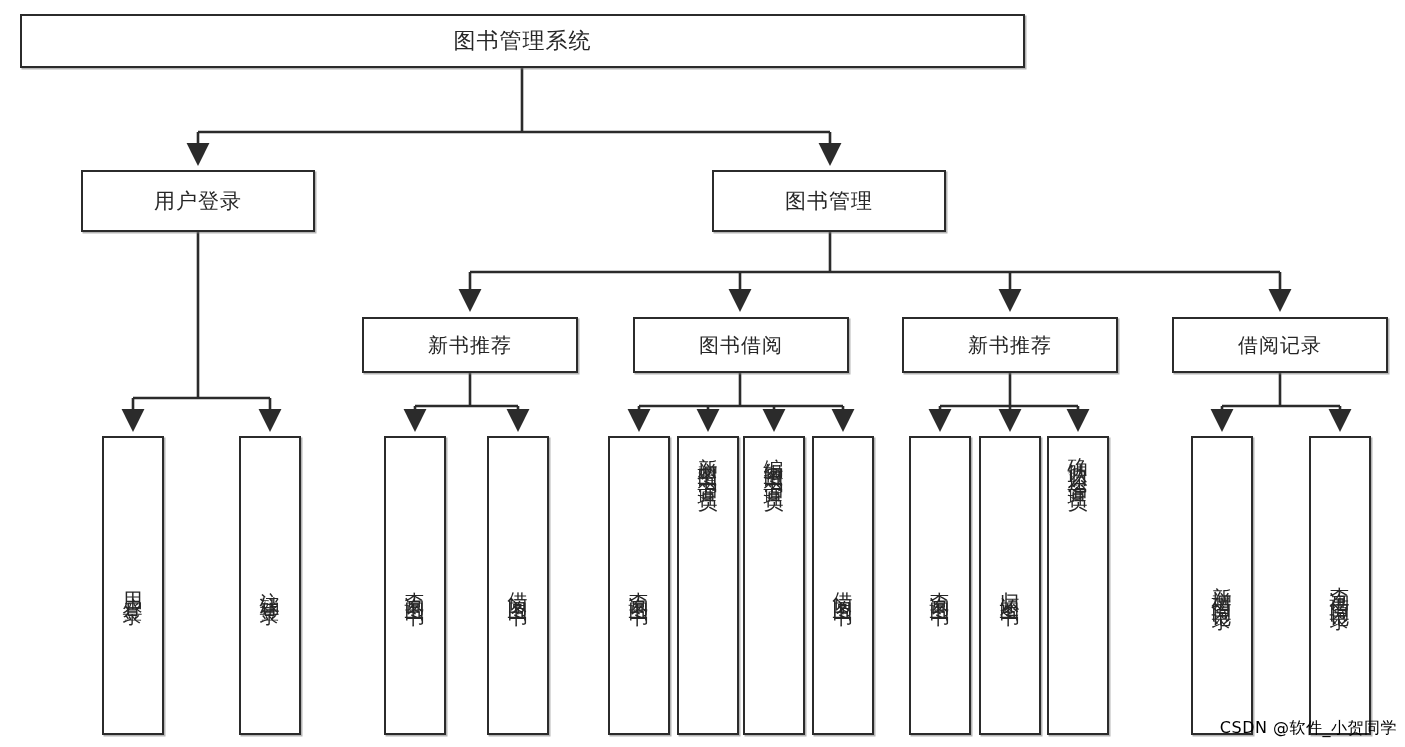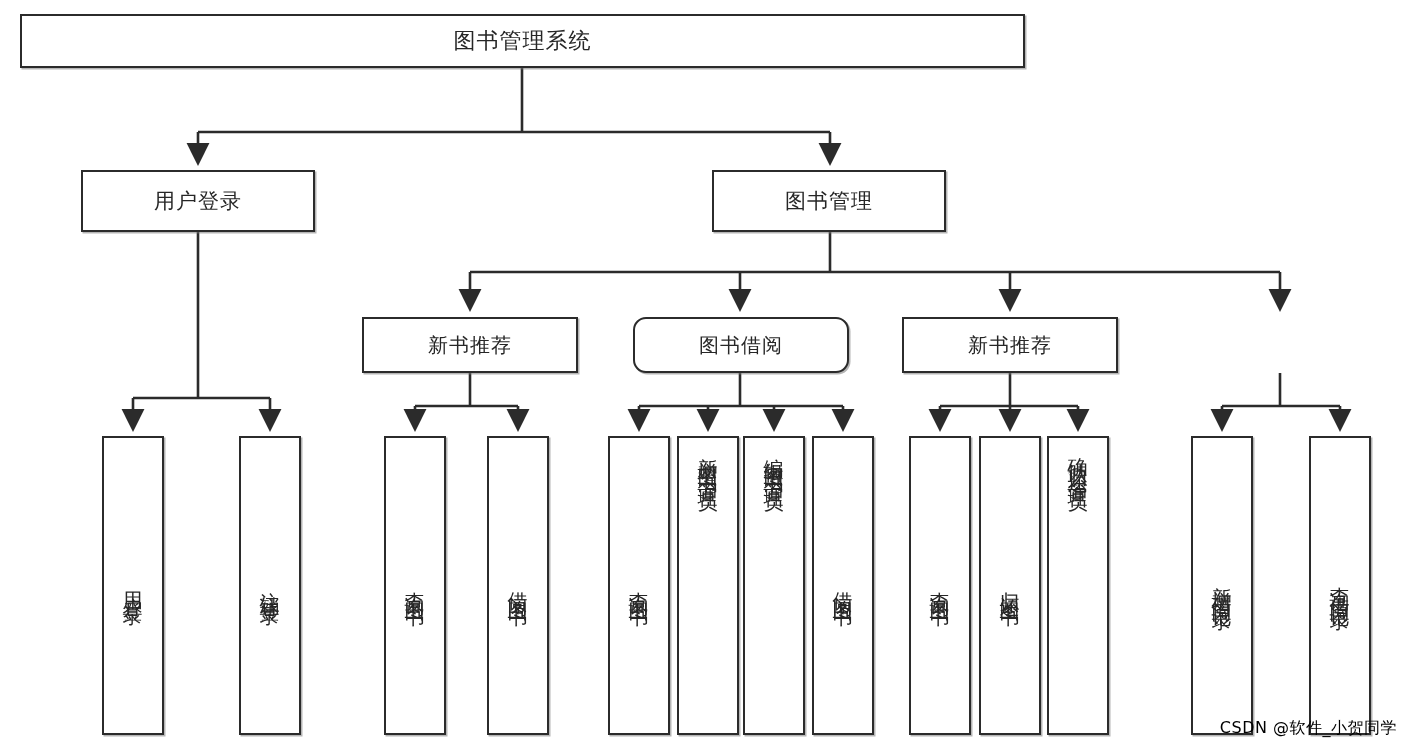--- a/index.html
+++ b/index.html
@@ -130,25 +130,28 @@
   <div class="node lvl2" style="left:81px;top:170px;width:234px;height:62px;">
     <span class="label">用户登录</span>
   </div>
   <div class="node lvl2" style="left:712px;top:170px;width:234px;height:62px;">
     <span class="label">图书管理</span>
   </div>
 
   <div class="node lvl3" style="left:362px;top:317px;width:216px;height:56px;">
     <span class="label">新书推荐</span>
   </div>
-  <div class="node lvl3" style="left:633px;top:317px;width:216px;height:56px;border-radius:13px;">
+  <div class="node lvl3" style="left:633px;top:317px;width:216px;height:56px;">
     <span class="label">图书借阅</span>
   </div>
   <div class="node lvl3" style="left:902px;top:317px;width:216px;height:56px;">
     <span class="label">新书推荐</span>
+  </div>
+  <div class="node lvl3" style="left:1172px;top:317px;width:216px;height:56px;">
+    <span class="label">借阅记录</span>
   </div>
 
   <div class="node leaf" style="left:102px;top:436px;width:62px;height:299px;">
     <span class="label">用户登录</span>
   </div>
   <div class="node leaf" style="left:239px;top:436px;width:62px;height:299px;">
     <span class="label">注销登录</span>
   </div>
 
   <div class="node leaf" style="left:384px;top:436px;width:62px;height:299px;">

